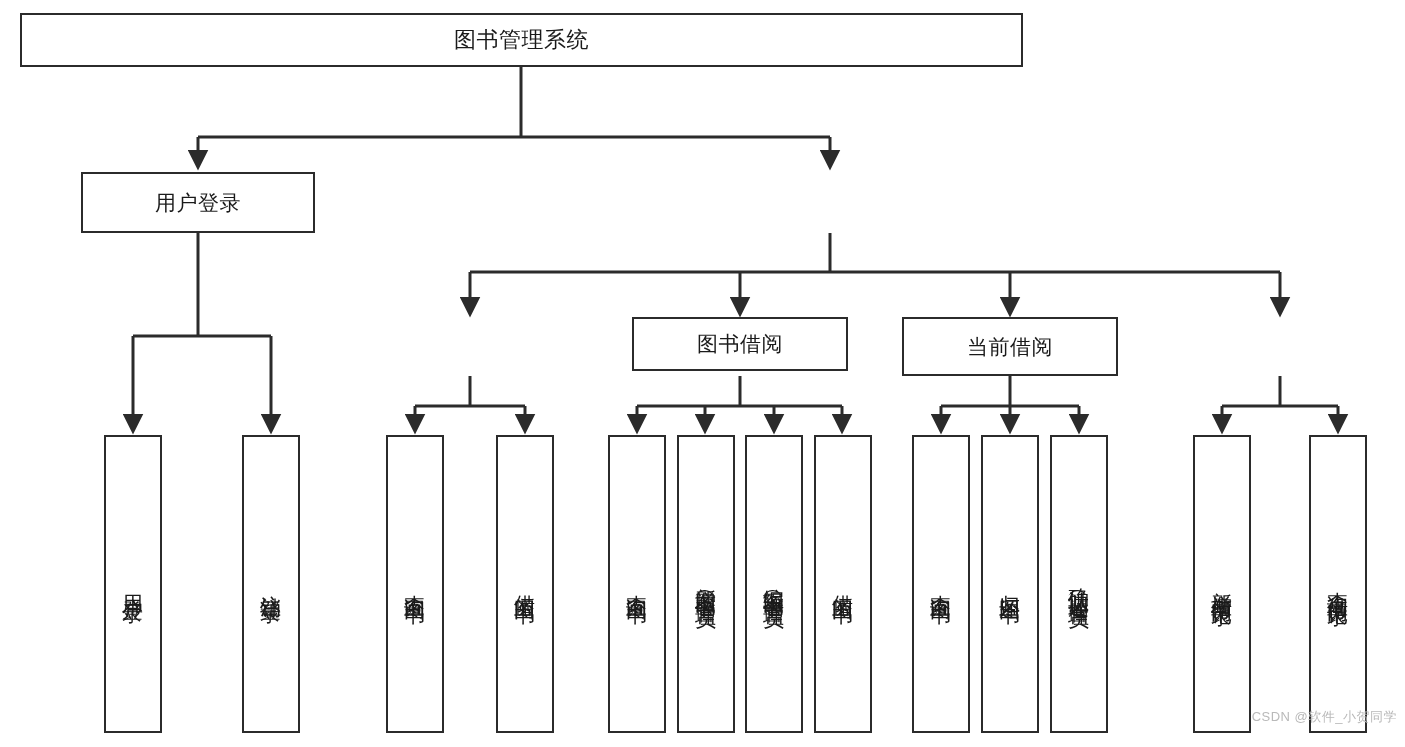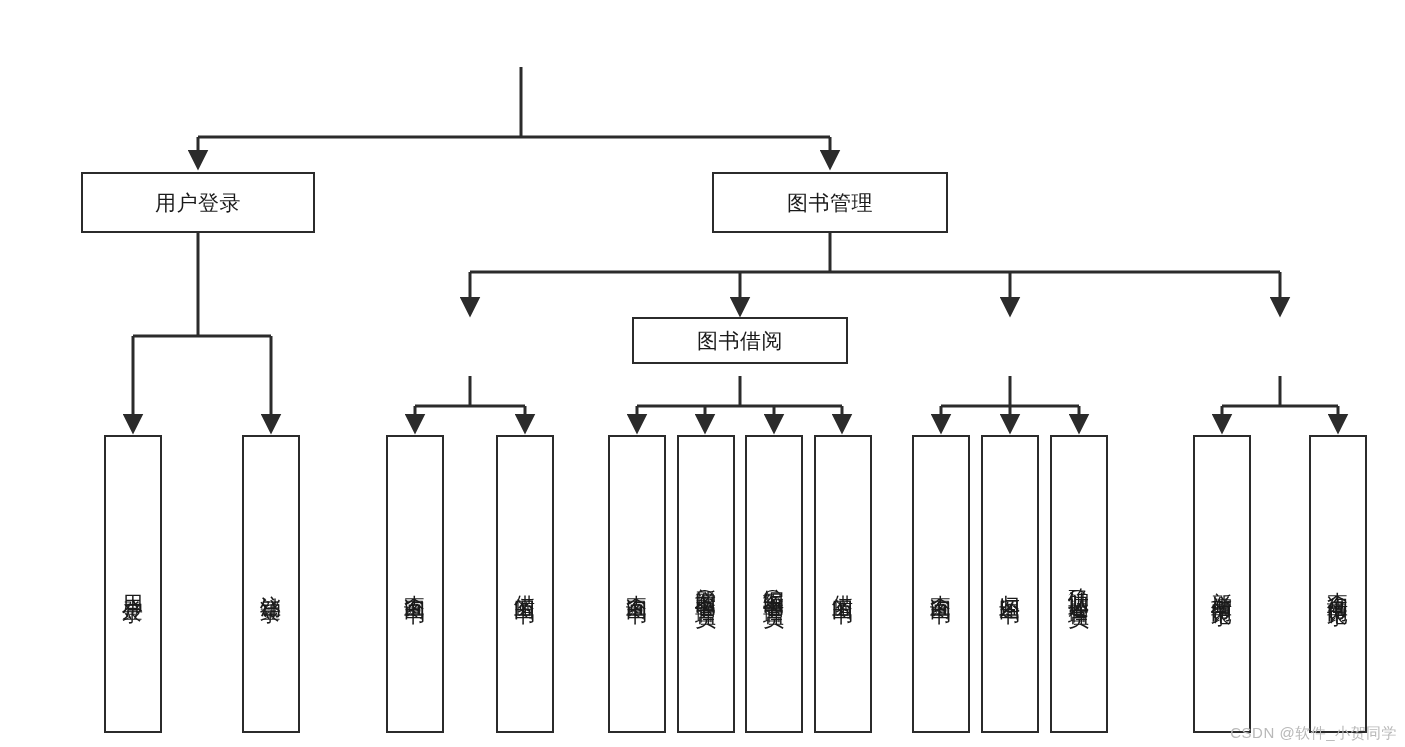--- a/index.html
+++ b/index.html
@@ -47,22 +47,22 @@
     font-size: 21px;
     letter-spacing: 3px;
     line-height: 1;
     white-space: normal;
     max-height: 100%;
   }
   .node.root .node-label { font-size: 22px; }
   .watermark {
     position: absolute;
     right: 8px;
-    bottom: 4px;
-    font-size: 15px;
+    bottom: 21px;
+    font-size: 13px;
     color: #b9b9b9;
     z-index: 5;
     white-space: nowrap;
     letter-spacing: 0.5px;
   }
 </style>
 </head>
 <body>
 
 <div id="canvas">
@@ -110,30 +110,33 @@
       <path d="M 1010 406 L 1010 424" marker-end="url(#arrow)"></path>
       <path d="M 1079 406 L 1079 424" marker-end="url(#arrow)"></path>
 
       <path d="M 1280 376 L 1280 406"></path>
       <path d="M 1222 406 L 1338 406"></path>
       <path d="M 1222 406 L 1222 424" marker-end="url(#arrow)"></path>
       <path d="M 1338 406 L 1338 424" marker-end="url(#arrow)"></path>
     </g>
   </svg>
 
+  <div class="node root" style="left:20px; top:13px; width:1003px; height:54px;">
+    <span class="node-label">图书管理系统</span>
+  </div>
 
   <div class="node" style="left:81px; top:172px; width:234px; height:61px;">
     <span class="node-label">用户登录</span>
   </div>
-  <div class="node" style="left:712px; top:172px; width:236px; height:61px;">
-    <span class="node-label">图书管理</span>
+
+  <div class="node" style="left:632px; top:317px; width:216px; height:54px;">
+    <span class="node-label">图书借阅</span>
   </div>
-
-  <div class="node" style="left:632px; top:317px; width:216px; height:47px;">
-    <span class="node-label">图书借阅</span>
+  <div class="node" style="left:902px; top:317px; width:216px; height:59px;">
+    <span class="node-label">当前借阅</span>
   </div>
 
   <div class="node vertical" style="left:104px; top:435px; width:58px; height:298px;">
     <span class="node-label">用户登录</span>
   </div>
   <div class="node vertical" style="left:242px; top:435px; width:58px; height:298px;">
     <span class="node-label">注销登录</span>
   </div>
 
   <div class="node vertical" style="left:386px; top:435px; width:58px; height:298px;">

